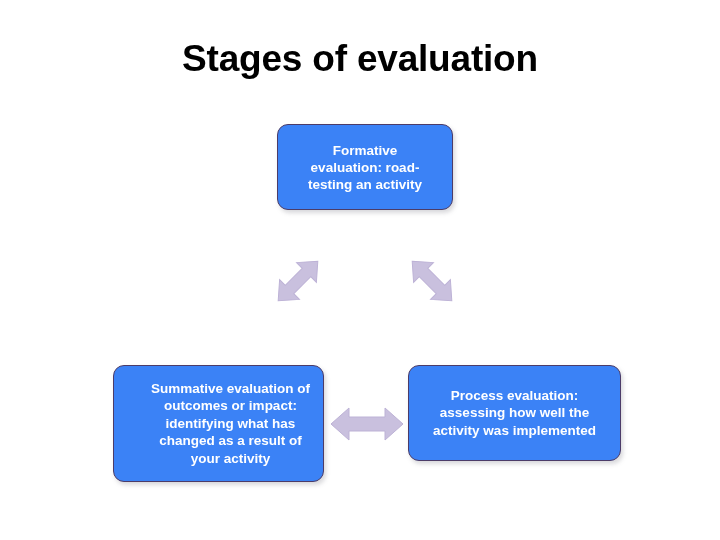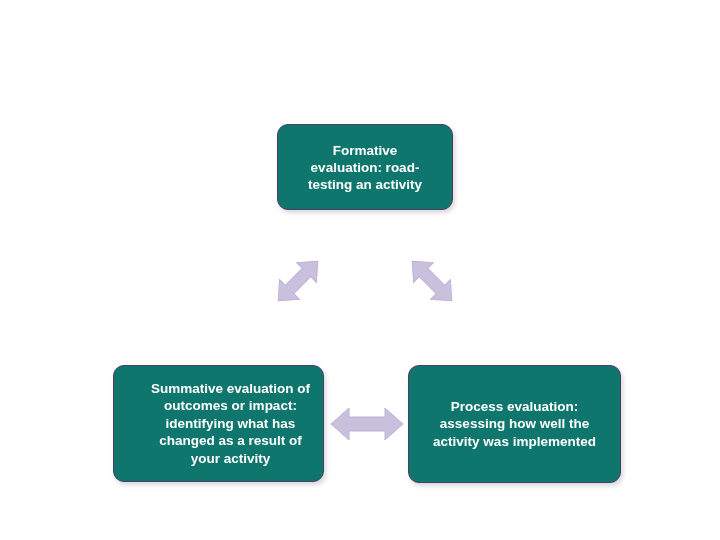--- a/index.html
+++ b/index.html
@@ -38,21 +38,21 @@
     left: 0;
     top: 0;
     width: 720px;
     height: 540px;
   }
 
   
   .proc-box {
     position: absolute;
     box-sizing: border-box;
-    background: #0f766e;
+    background: #3b82f6;
     border: 1px solid #4c3c68;
     border-radius: 11px;
     box-shadow: 2px 3px 4px rgba(120,120,130,0.28);
     display: flex;
     align-items: center;
     justify-content: center;
     text-align: center;
     color: #ffffff;
     font-weight: bold;
     z-index: 3;
@@ -84,21 +84,21 @@
   }
   #box-summative .box-text {
     font-size: 13.5px;
     line-height: 17.5px;
   }
 
   #box-process {
     left: 408px;
     top: 365px;
     width: 213px;
-    height: 118px;
+    height: 96px;
   }
   #box-process .box-text {
     font-size: 13.5px;
     line-height: 17.5px;
   }
 
   
   .arrow {
     position: absolute;
     z-index: 2;
@@ -121,20 +121,21 @@
     width: 80px;
     height: 48px;
   }
   .arrow svg { display: block; width: 100%; height: 100%; }
 </style>
 </head>
 <body>
 
 <div id="slide">
 
+  <div id="slide-title">Stages of evaluation</div>
 
   <div id="diagram">
 
     <div class="arrow" id="arrow-left-diagonal">
       <svg viewBox="0 0 72 72" xmlns="http://www.w3.org/2000/svg" aria-hidden="true">
         <g transform="rotate(-45 36 36)">
           <path d="M 8 36 L 24 22 L 24 30 L 48 30 L 48 22 L 64 36 L 48 50 L 48 42 L 24 42 L 24 50 Z" fill="#c9c0de" stroke="#bdb2d6" stroke-width="1"></path>
         </g>
       </svg>
     </div>

